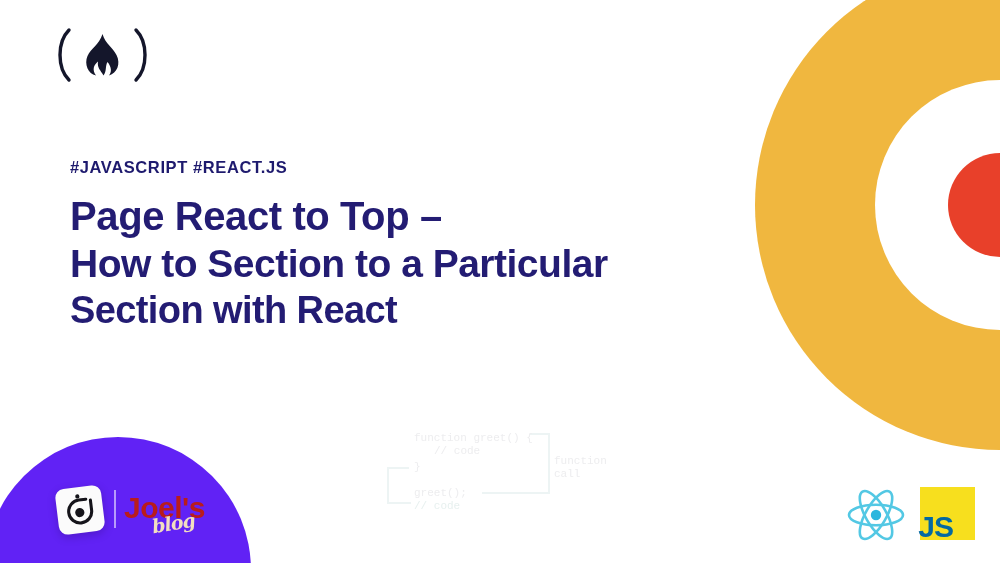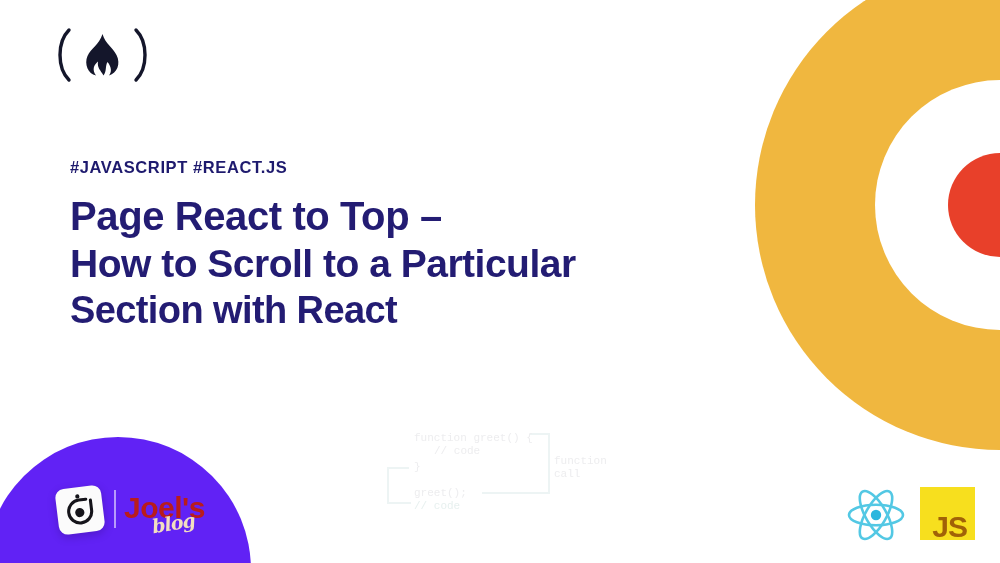--- a/index.html
+++ b/index.html
@@ -167,24 +167,24 @@
     width:62px; height:62px;
   }
   #js-badge {
     position:absolute;
     left:920px; top:487px;
     width:55px; height:53px;
     background:#F7DF1E;
   }
   #js-badge-text {
     position:absolute;
-    right:8px; bottom:-2px;
+    right:22px; bottom:-2px;
     font-size:30px;
     font-weight:bold;
-    color:#a16207;
+    color:#0369a1;
     letter-spacing:-1px;
     line-height:30px;
   }
 </style>
 </head>
 <body>
 
 <div id="canvas">
 
   <div class="target-ring" id="ring-outer"></div>
@@ -206,21 +206,21 @@
                C56.5 43, 57 48, 54 51.5
                C62 49, 66 40, 61.5 31
                C57.5 23, 50.5 20, 47.5 10 Z" fill="#14162B"></path>
     </svg>
   </div>
 
   <div id="tags">#JAVASCRIPT #REACT.JS</div>
 
   <div id="headline">
     <span class="line" id="title-line-1">Page React to Top –</span>
-    <span class="line" id="title-line-2">How to Scroll to a Particular</span>
+    <span class="line" id="title-line-2">How to Section to a Particular</span>
     <span class="line" id="title-line-3">Section with React</span>
   </div>
 
   <div id="code-watermark">
     <div class="cw-rule" id="cw-rule-right-v"></div>
     <div class="cw-rule" id="cw-rule-top-h"></div>
     <div class="cw-rule" id="cw-rule-bot-h"></div>
     <div class="cw-rule" id="cw-rule-left-v"></div>
     <div class="cw-rule" id="cw-rule-l-top-h"></div>
     <div class="cw-rule" id="cw-rule-l-bot-h"></div>

